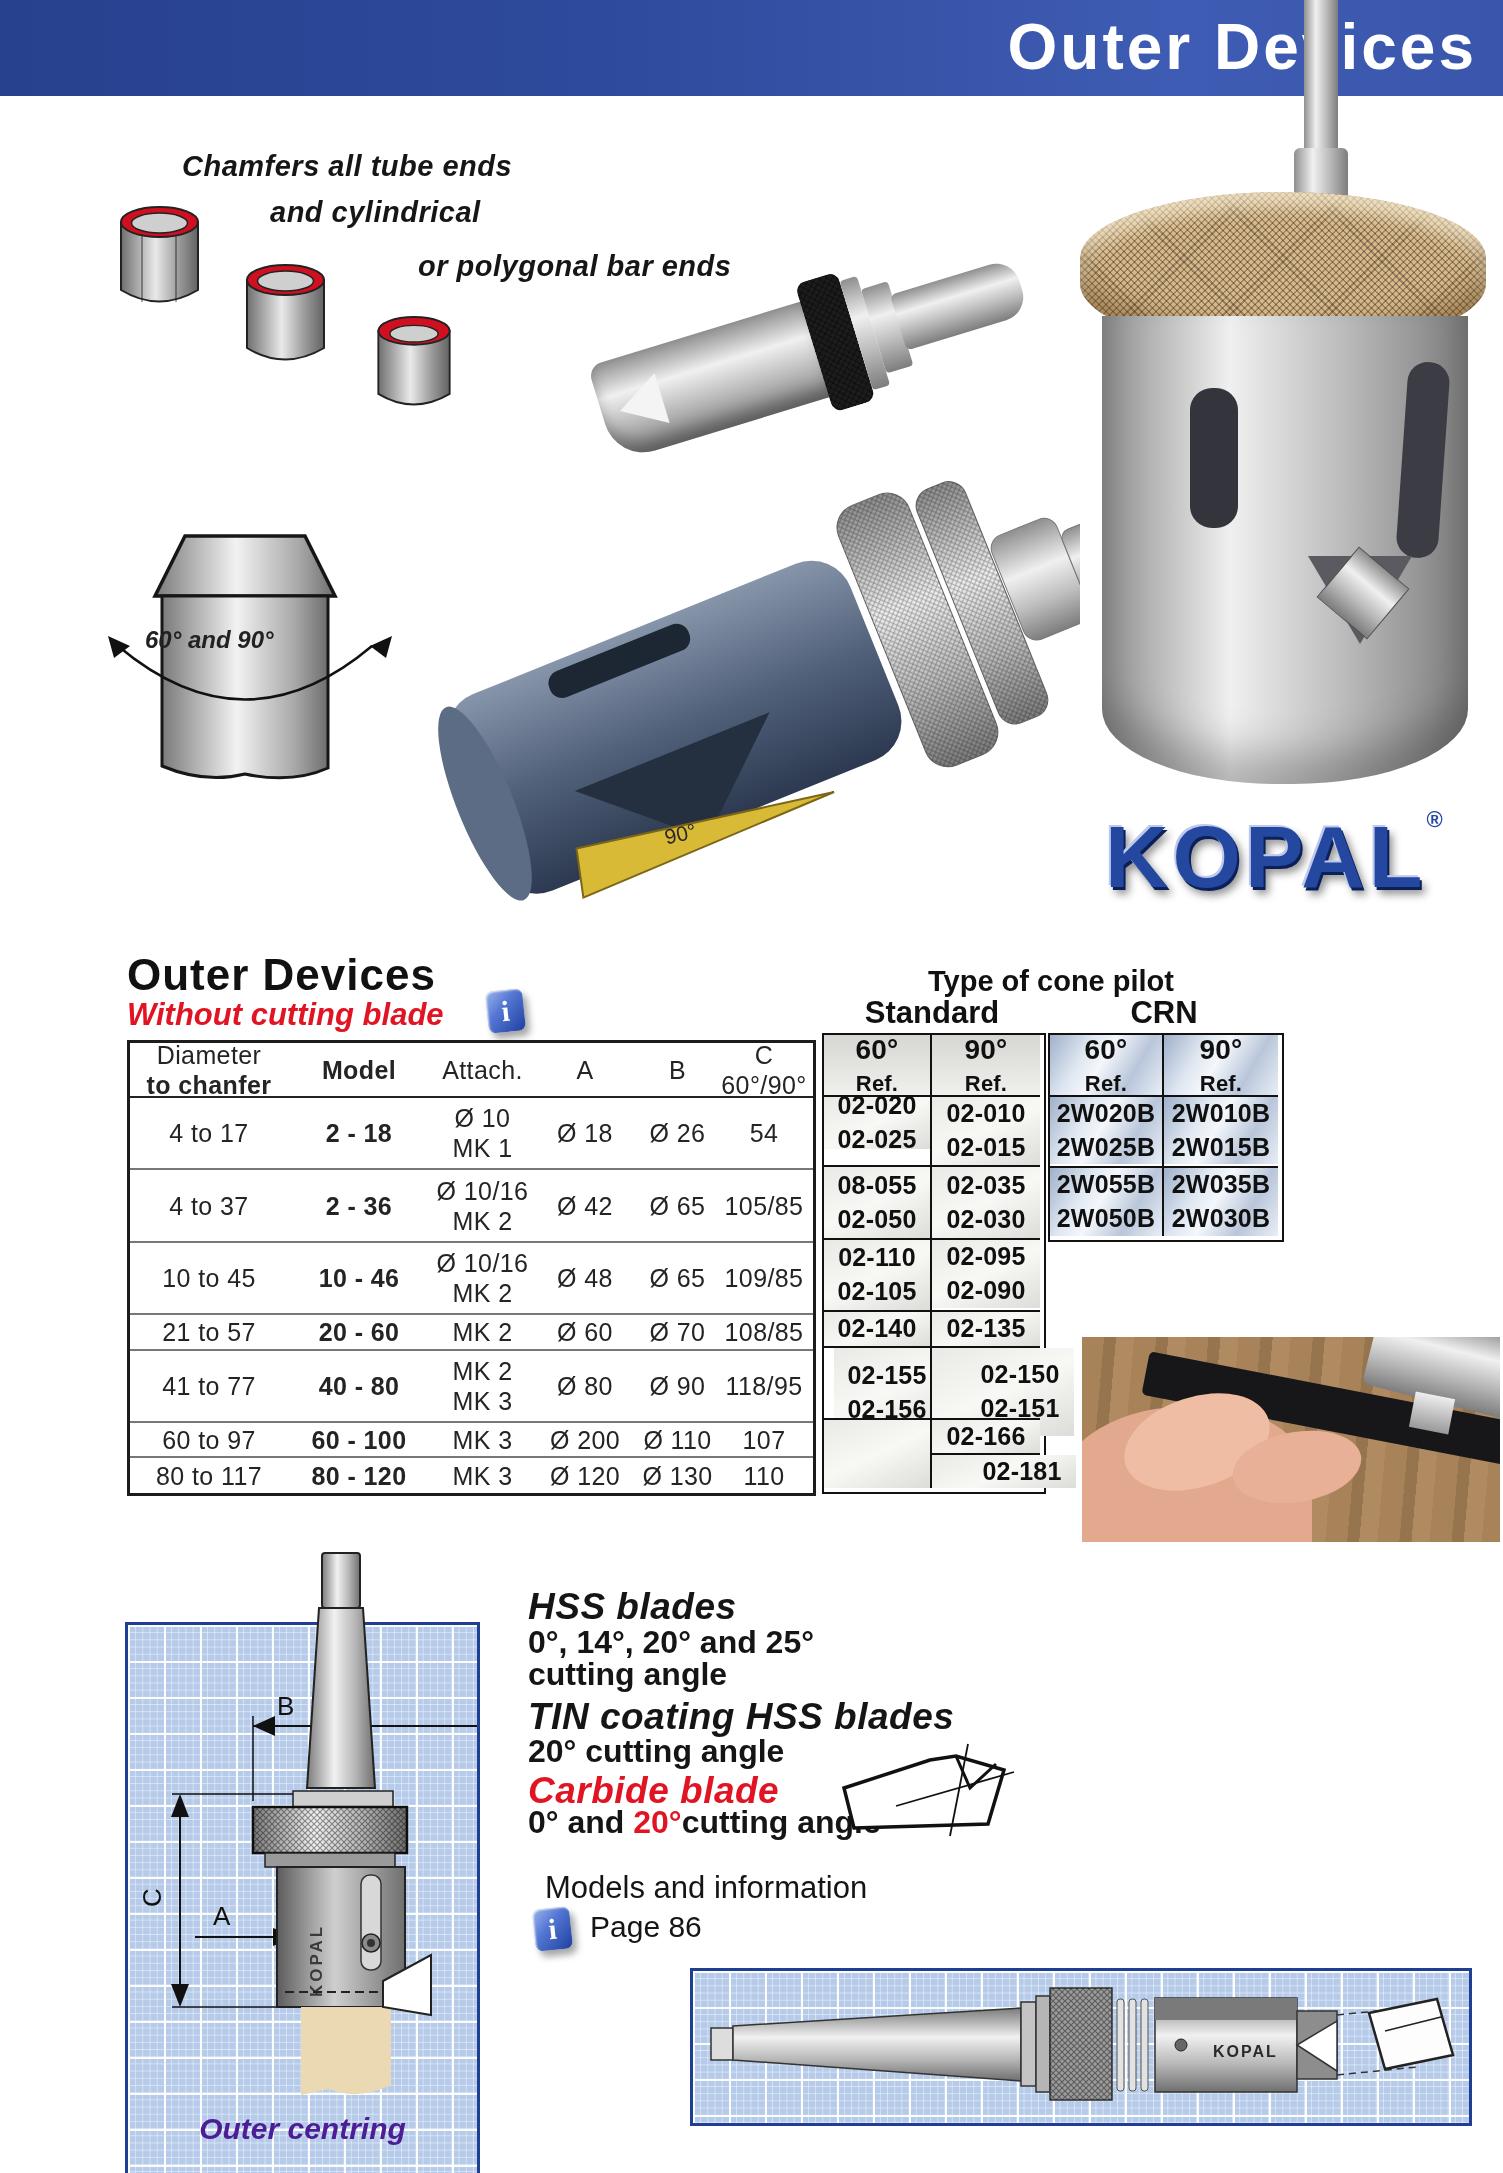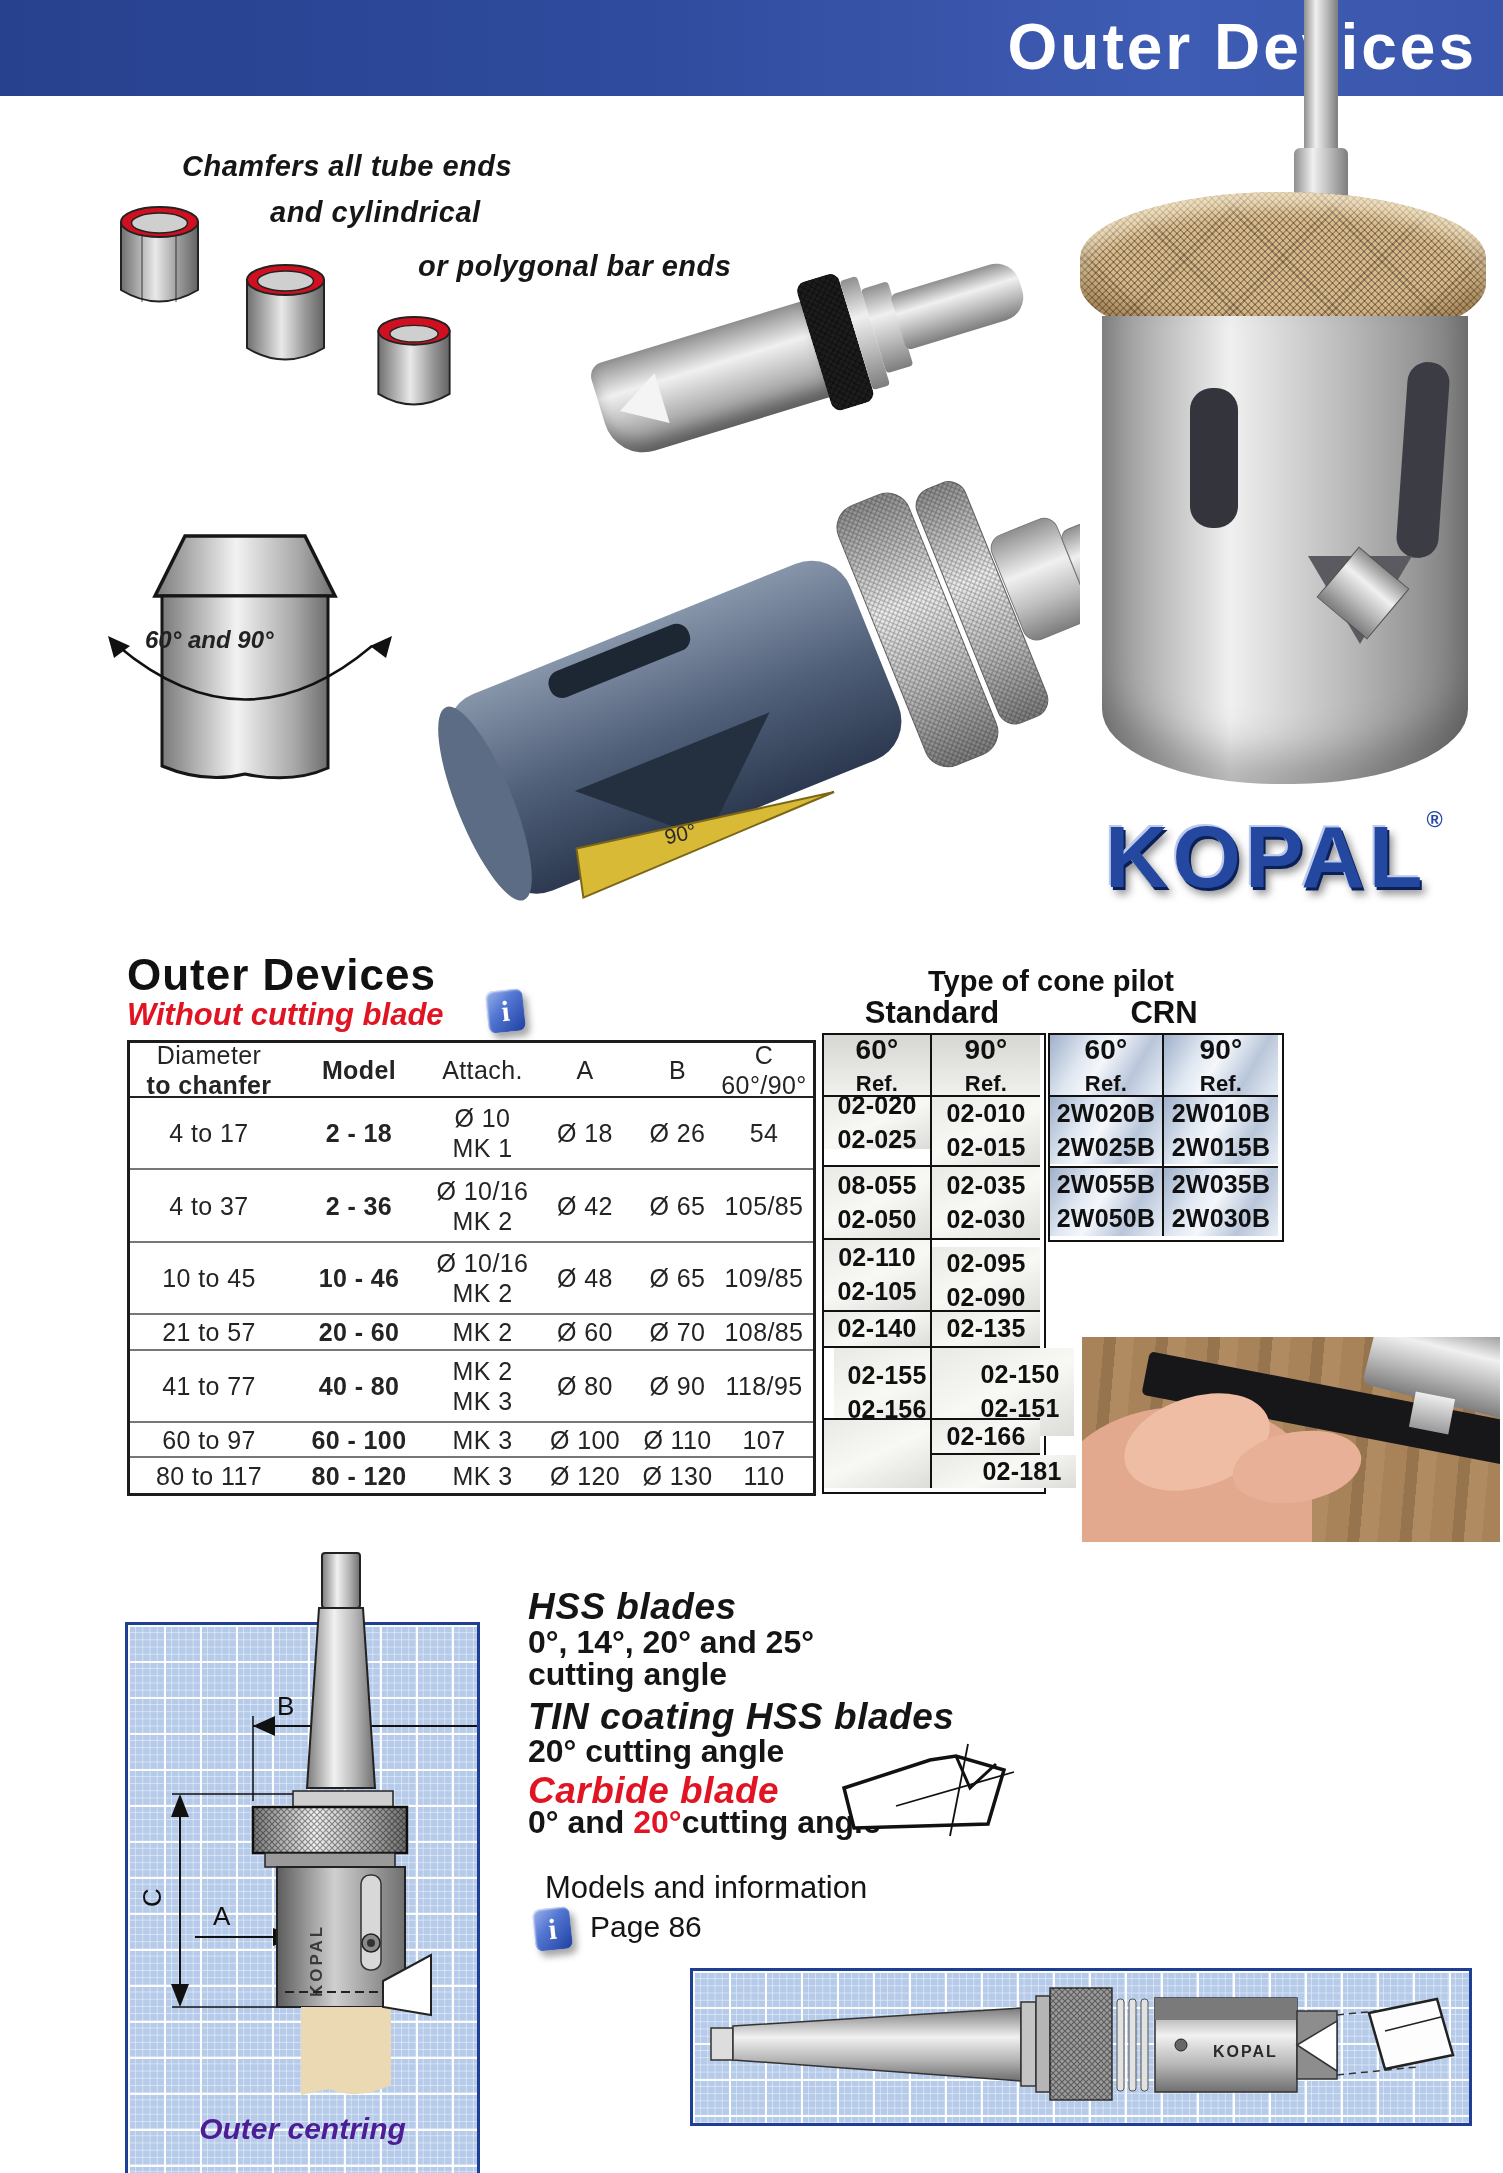--- a/index.html
+++ b/index.html
@@ -355,21 +355,21 @@
       <div class="mcell c1">
           <span>60 to 97</span>
         </div>
       <div class="mcell c2 b">
           <span>60 - 100</span>
         </div>
       <div class="mcell c3">
           <span>MK 3</span>
         </div>
       <div class="mcell c4">
-          <span>Ø 100</span>
+          <span>Ø 200</span>
         </div>
       <div class="mcell c5">
           <span>Ø 110</span>
         </div>
       <div class="mcell c6">
           <span>107</span>
         </div>
     </div>
 
     <div class="mrow" style="height:35px;">
@@ -431,21 +431,21 @@
     <div class="pcell std-bg" style="left:0;top:385px;width:106px;height:68px;"></div>
 
     <div class="pcell std-bg" style="left:108px;top:62px;width:108px;height:68px;">
       <span>02-010</span>
         <span>02-015</span>
       </div>
     <div class="pcell std-bg" style="left:108px;top:132px;width:108px;height:71px;">
       <span>02-035</span>
         <span>02-030</span>
       </div>
-    <div class="pcell std-bg" style="left:108px;top:212px;width:108px;height:68px;">
+    <div class="pcell std-bg" style="left:108px;top:205px;width:108px;height:68px;">
       <span>02-095</span>
         <span>02-090</span>
       </div>
     <div class="pcell std-bg" style="left:108px;top:277px;width:108px;height:34px;">
       <span>02-135</span>
       </div>
     <div class="pcell std-bg" style="left:108px;top:313px;width:108px;height:88px;padding-left:34px;">
       <span>02-150</span>
         <span>02-151</span>
       </div>

